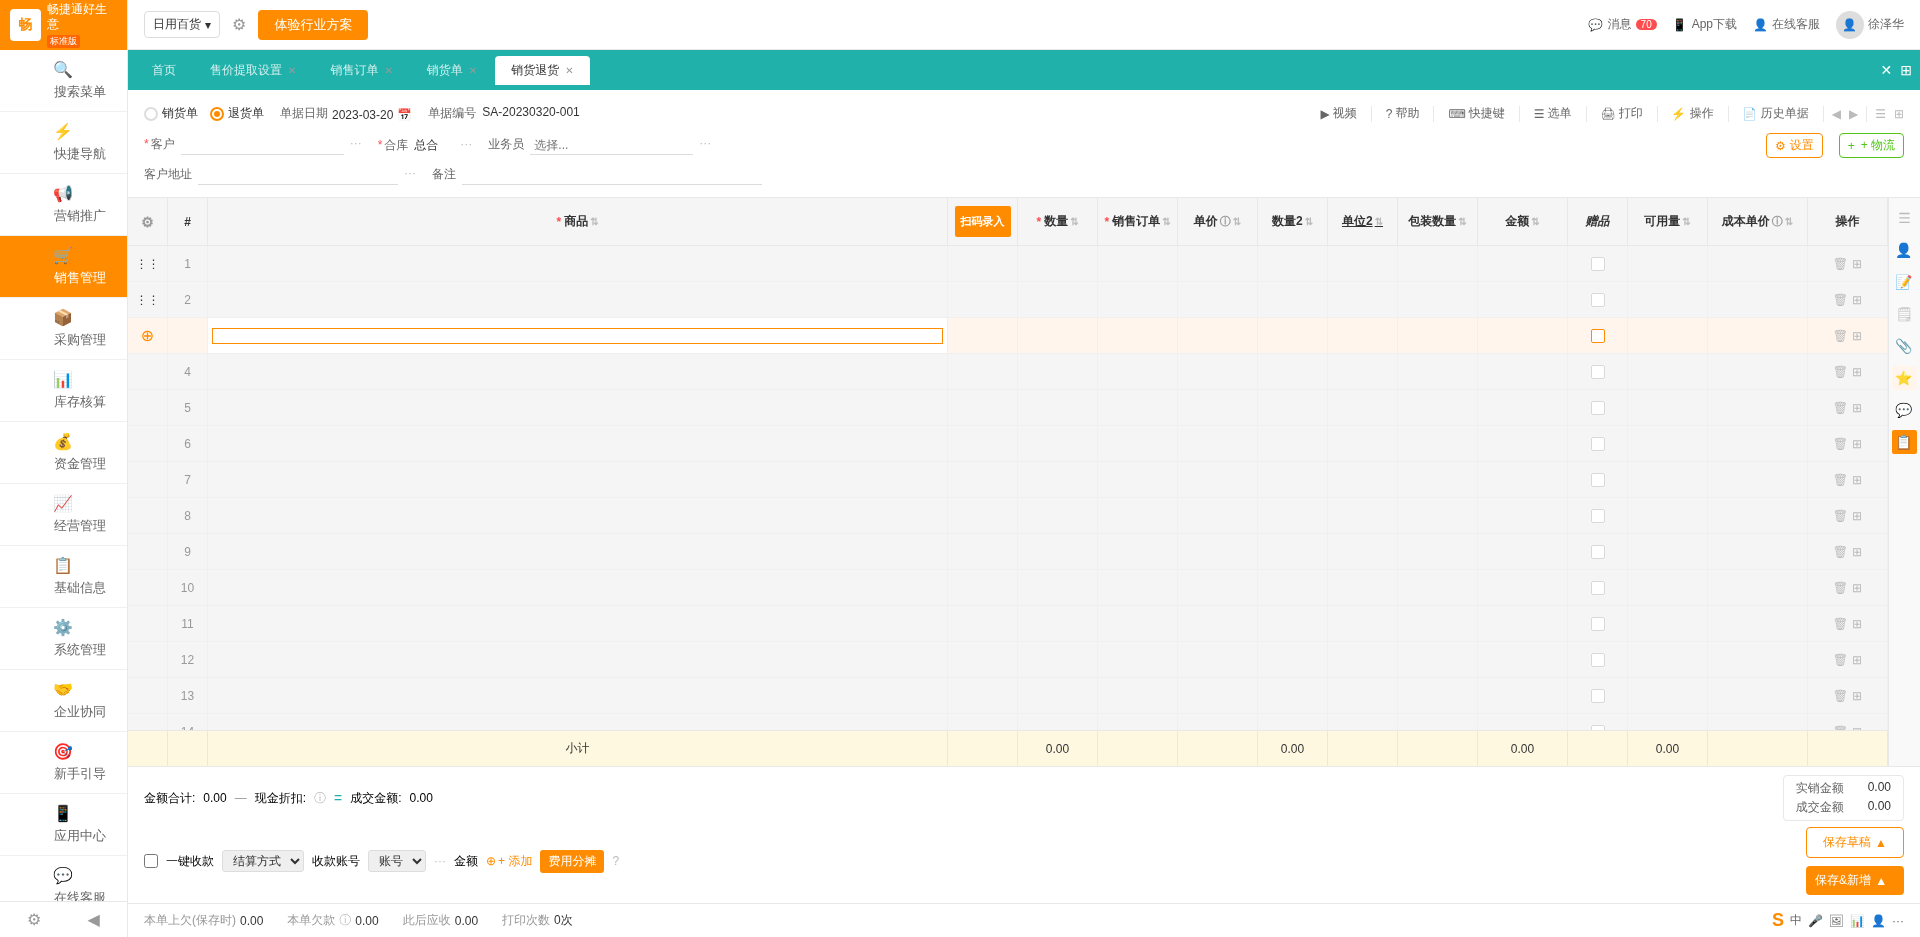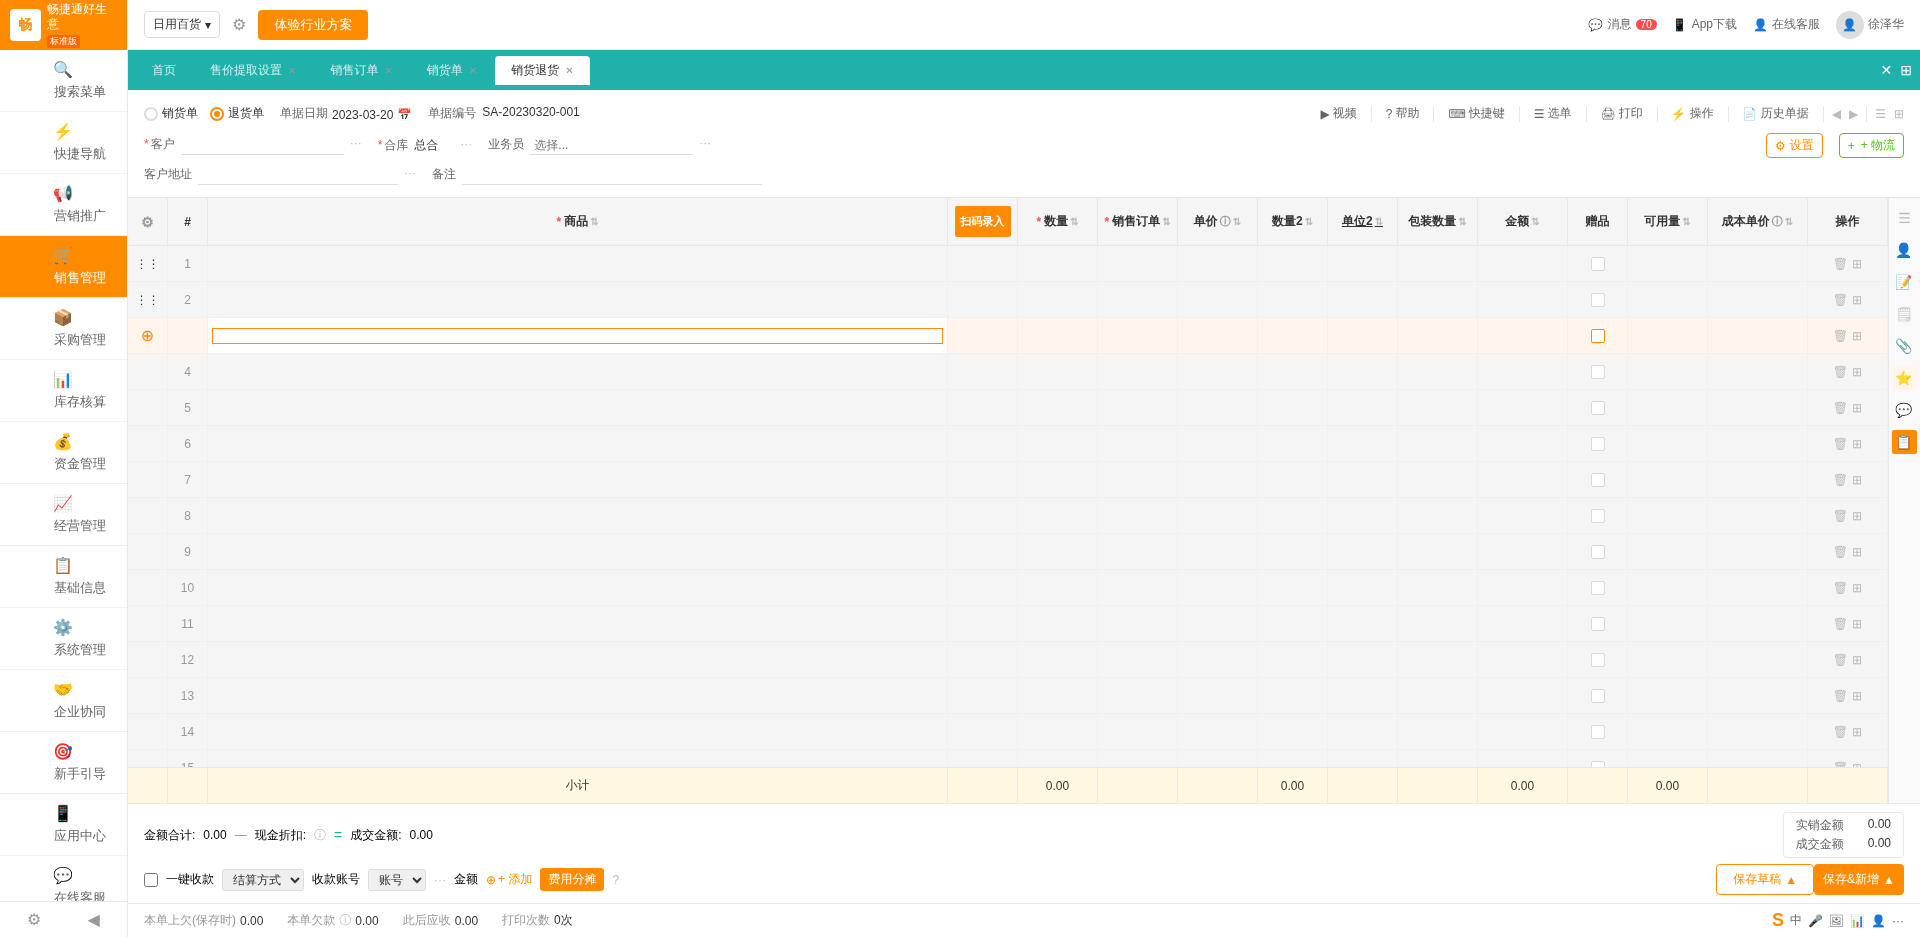--- a/index.html
+++ b/index.html
@@ -70,21 +70,21 @@
     .col-settings { width: 40px; }
     .col-num { width: 40px; }
     .col-product { width: 200px; flex: 1; min-width: 150px; }
     .col-qty { width: 80px; }
     .col-unit { width: 80px; }
     .col-price { width: 80px; }
     .col-qty2 { width: 70px; }
     .col-unit2 { width: 70px; text-decoration: underline; }
     .col-pack { width: 80px; }
     .col-amount { width: 90px; }
-    .col-gift { width: 60px; }
+    .col-gift { width: 60px; font-style: italic; }
     .col-available { width: 80px; }
     .col-cost { width: 100px; }
     .col-ops { width: 80px; }
     .table-row { display: flex; border-bottom: 1px solid #f0f0f0; min-height: 36px; }
     .table-row.highlight { background: #fff0e6; }
     .table-cell { display: flex; align-items: center; justify-content: center; padding: 4px; border-right: 1px solid #f0f0f0; color: #333; flex-shrink: 0; }
     .table-cell input { border: none; outline: none; width: 100%; text-align: center; background: transparent; }
     .checkbox-cell { display: flex; align-items: center; justify-content: center; }
     .custom-checkbox { width: 14px; height: 14px; border: 1px solid #d9d9d9; border-radius: 2px; background: #fff; cursor: pointer; }
     .row-num { color: #999; }
@@ -875,21 +875,21 @@
           <option>账号</option>
         </select>
         <span style="color:#bbb;cursor:pointer;">···</span>
         <span>金额</span>
         <div class="add-btn">
           <span>⊕</span>
           <span>+ 添加</span>
         </div>
         <button class="fee-split-btn">费用分摊</button>
         <span class="help-icon">?</span>
-        <div style="margin-left:auto;display:flex;">
+        <div style="margin-left:auto;display:flex;gap:8px;flex-direction:column;">
           <button class="btn-save-draft">
             <span>保存草稿</span>
             <span>▲</span>
           </button>
           <button class="btn-save-new">
             <span>保存&amp;新增</span>
             <span>▲</span>
           </button>
         </div>
       </div>

